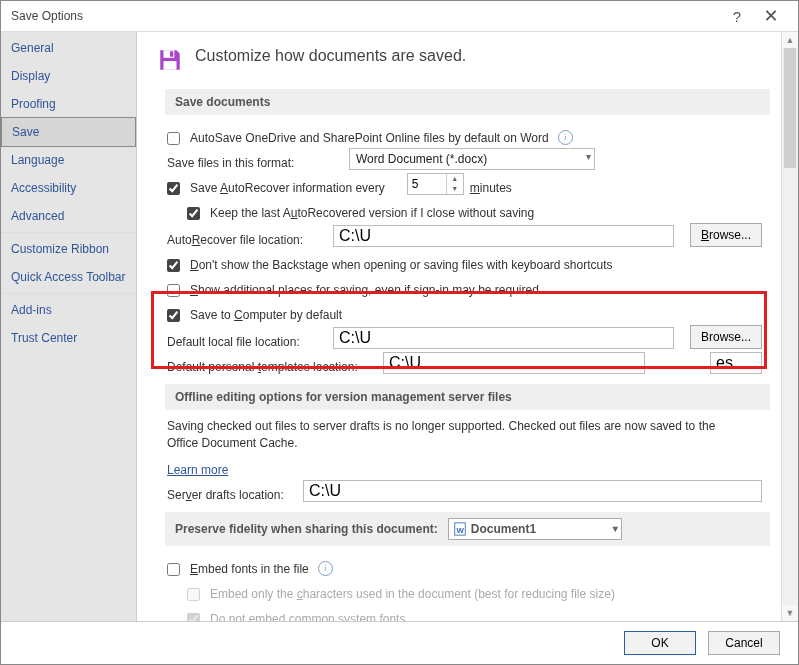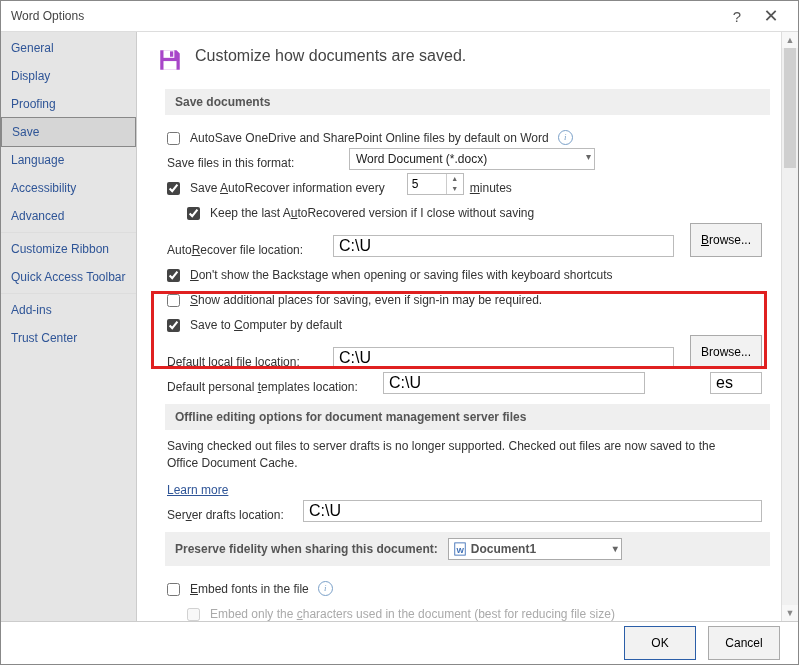--- a/index.html
+++ b/index.html
@@ -32,38 +32,38 @@
   .label{font-size:12px;color:#333}
   .label.disabled{color:#aaa}
   .info{display:inline-block;width:13px;height:13px;border:1px solid #7aa0c8;border-radius:50%;color:#7aa0c8;font-size:9px;line-height:13px;text-align:center;margin-left:3px;font-family:Georgia,serif;font-style:italic}
   .dropdown{border:1px solid #bbb;background:#fff;height:20px;display:flex;align-items:center;padding:0 18px 0 6px;position:relative;font-size:12px;min-width:180px}
   .dropdown .chev{position:absolute;right:3px;top:2px;font-size:10px;color:#666}
   input.text{border:1px solid #bbb;height:20px;padding:0 5px;font-size:16px}
   .spinner{display:flex;align-items:center;border:1px solid #bbb;height:20px;width:55px;position:relative}
   .spinner input{border:none;width:34px;height:18px;padding:0 4px;font-size:12px;outline:none}
   .spinner .arrows{position:absolute;right:0;top:0;bottom:0;width:16px;border-left:1px solid #ccc;display:flex;flex-direction:column}
   .spinner .arrows div{flex:1;text-align:center;font-size:7px;color:#666;line-height:9px}
-  .btn{border:1px solid #aaa;background:#f2f2f2;height:34px;min-width:72px;padding:0 10px;font-size:12px;cursor:pointer}
+  .btn{border:1px solid #aaa;background:#f2f2f2;height:24px;min-width:72px;padding:0 10px;font-size:12px;cursor:pointer}
   .btn.ok{border:1.5px solid #2b5ea8}
   .desc{font-size:12px;color:#333;line-height:1.4}
   a.link{color:#2f5597;font-size:12px}
   u.hot{text-decoration:underline}
   .redbox{position:absolute;border:3px solid #e02020;pointer-events:none}
   .footer{height:42px;border-top:1px solid #ccc;display:flex;align-items:center;justify-content:flex-end;gap:12px;padding:0 18px}
   .docDropdown{border:1px solid #aaa;height:20px;display:flex;align-items:center;padding:0 18px 0 4px;position:relative;font-size:12px;min-width:150px;background:#fff;gap:4px}
   .docDropdown svg{width:14px;height:14px}
   .docDropdown .chev{position:absolute;right:3px;font-size:10px;color:#666}
   .gap{display:inline-block;width:10px}
 </style>
 </head>
 <body>
 
 <div class="window">
   <div class="titlebar">
-    <span class="title">Word Options</span>
+    <span class="title">Save Options</span>
     <span class="spacer"></span>
     <span class="icon">?</span>
     <span class="icon" style="font-size:18px">✕</span>
   </div>
 
   <div class="body">
     <div class="sidebar">
       <div class="item">General</div>
       <div class="item">Display</div>
       <div class="item">Proofing</div>
@@ -149,21 +149,21 @@
             <button class="btn">Browse...</button>
           </div>
           <div class="row">
             <span class="label" style="min-width:210px">Default personal <u class="hot">t</u>emplates location:</span>
             <input class="text" style="width: 250px;" value="C:\U">
             <span style="flex:1"></span>
             <input class="text" style="width: 40px;" value="es">
           </div>
         </div>
 
-        <div class="groupHeader" style="margin-top:10px">Offline editing options for document management server files</div>
+        <div class="groupHeader" style="margin-top:10px">Offline editing options for version management server files</div>
         <div class="inner">
           <div class="desc" style="max-width:560px">Saving checked out files to server drafts is no longer supported. Checked out files are now saved to the Office Document Cache.</div>
           <div class="row">
               <a class="link" href="#">Learn more</a>
             </div>
           <div class="row">
             <span class="label" style="min-width:130px">Ser<u class="hot">v</u>er drafts location:</span>
             <input class="text" style="flex: 1 1 0%;" value="C:\U">
           </div>
         </div>

